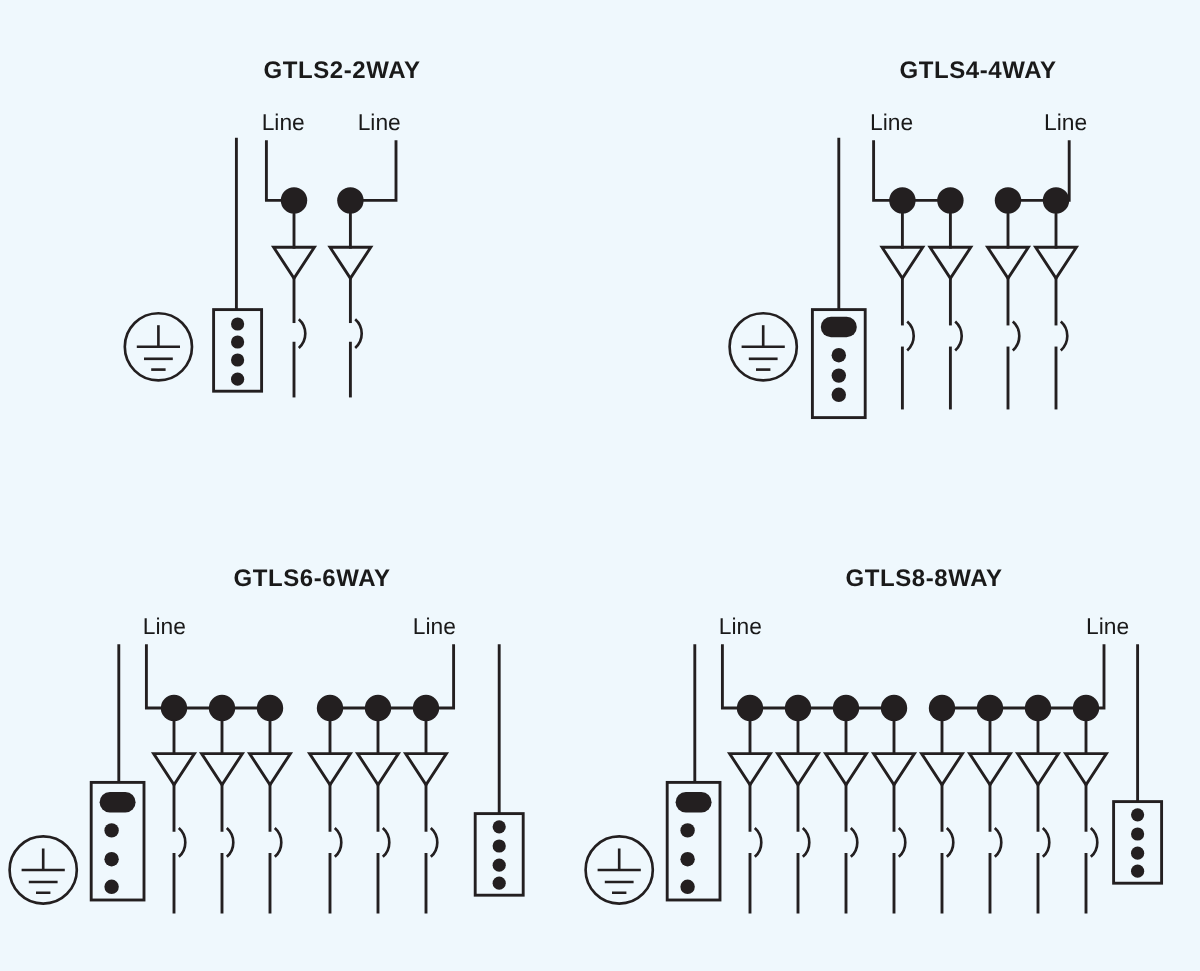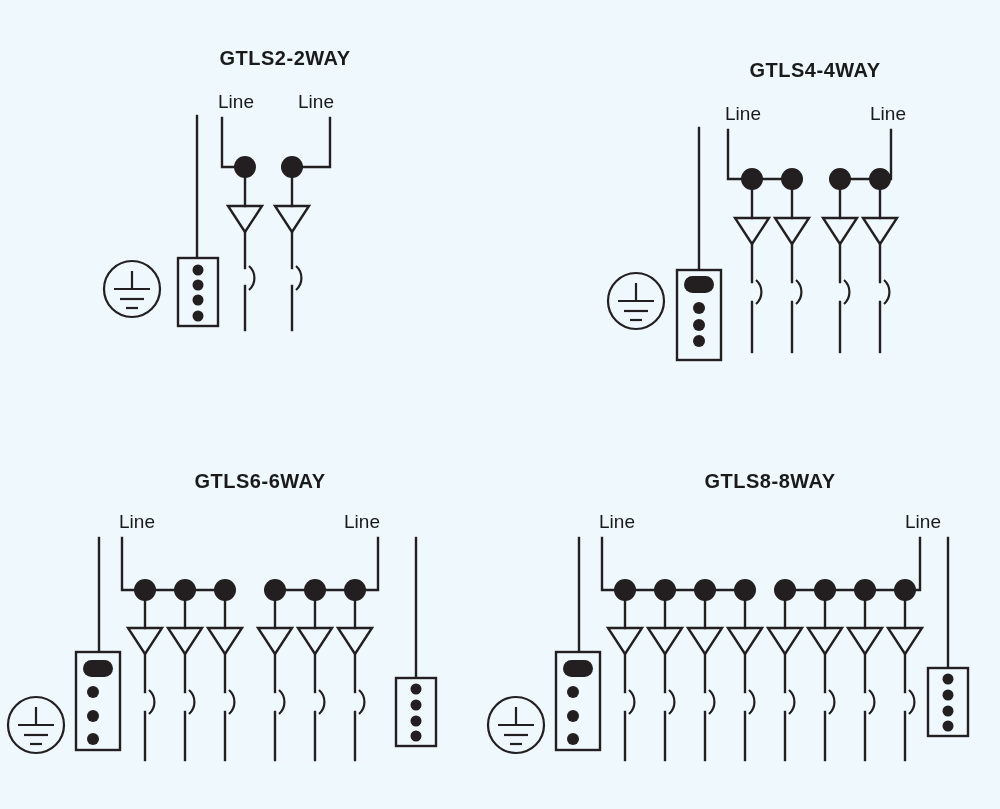--- a/index.html
+++ b/index.html
@@ -80,21 +80,21 @@
       <g>
         <rect class="box" x="178" y="258" width="40" height="68"></rect>
         <circle class="pin" cx="198" cy="270" r="5.5"></circle>
         <circle class="pin" cx="198" cy="285" r="5.5"></circle>
         <circle class="pin" cx="198" cy="300" r="5.5"></circle>
         <circle class="pin" cx="198" cy="316" r="5.5"></circle>
       </g>
     </svg>
   </div>
 
-  <div class="panel" style="left:500px;top:0px;margin-top:12px;">
+  <div class="panel" style="left:500px;top:0px;">
     <svg class="diagram" width="500" height="405" viewBox="0 0 500 405" xmlns="http://www.w3.org/2000/svg">
       <text class="title" x="315" y="65">GTLS4-4WAY</text>
 
       <text class="linelabel" x="243" y="108">Line</text>
       <text class="linelabel" x="388" y="108">Line</text>
 
       <path class="wire" d="M199,116 L199,258"></path>
 
       <path class="wire" d="M228,118 L228,167 L252,167"></path>
 

